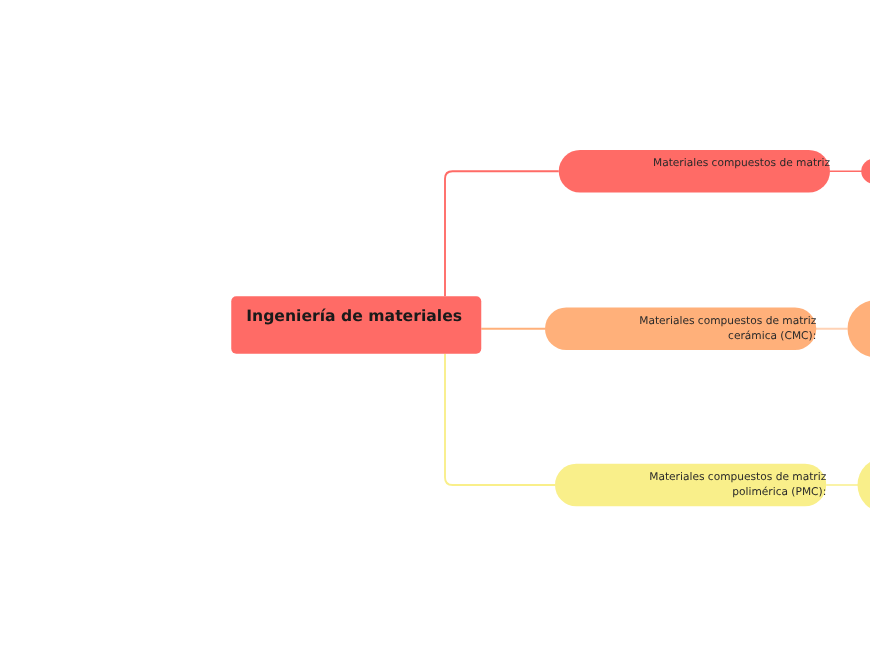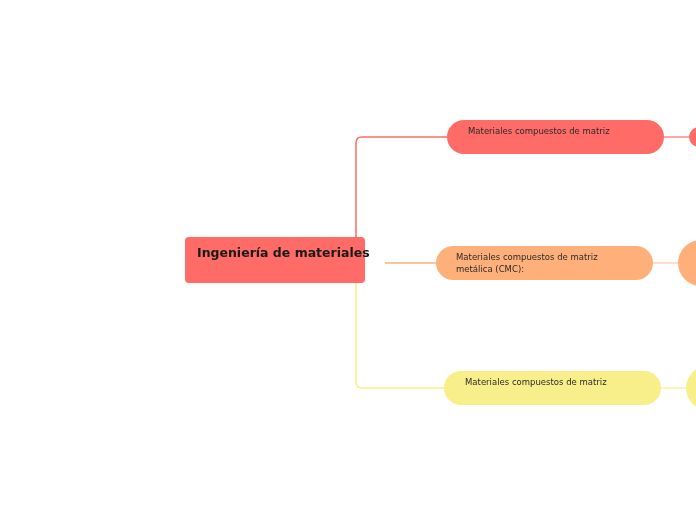--- a/index.html
+++ b/index.html
@@ -21,21 +21,21 @@
       position: absolute;
       left: 0; top: 0;
       width: 696px;
       height: 520px;
       pointer-events: none;
     }
     .central {
       position: absolute;
       left: 185px;
       top: 237px;
-      width: 180px;
+      width: 200px;
       height: 46px;
       background: #ff6b66;
       border-radius: 4px;
       box-sizing: border-box;
       padding: 7px 0 0 12px;
       font-family: "DejaVu Sans", sans-serif;
       font-weight: bold;
       font-size: 12.5px;
       line-height: 17px;
       color: #1a1a1a;
@@ -47,21 +47,21 @@
       height: 34px;
       width: 217px;
       border-radius: 17px;
       box-sizing: border-box;
       font-family: "DejaVu Sans", sans-serif;
       font-size: 8.5px;
       line-height: 12px;
       color: #2a2a2a;
       cursor: pointer;
     }
-    .branch span { display: block; white-space: nowrap; }
+    .branch span { display: block; white-space: nowrap; text-align: right; }
     .b1 { left: 447px; top: 120px; background: #ff6b66; padding: 5px 0 0 21px; }
     .b2 { left: 436px; top: 246px; background: #ffb07a; padding: 5px 0 0 20px; }
     .b3 { left: 444px; top: 371px; background: #f9ef8a; padding: 5px 0 0 21px; }
     .child {
       position: absolute;
       border-radius: 20px;
       cursor: pointer;
     }
     .c1 { left: 689px; top: 127px; width: 40px; height: 20px; background: #ff6b66; }
     .c2 { left: 678px; top: 240px; width: 60px; height: 46px; background: #ffb07a; border-radius: 23px; }
@@ -88,24 +88,25 @@
   <div class="central">
     <span>Ingeniería de materiales</span>
   </div>
 
   <div class="branch b1">
     <span>Materiales compuestos de matriz</span>
   </div>
 
   <div class="branch b2">
     <span>Materiales compuestos de matriz</span>
-    <span>metálica (CMC):</span>
+    <span>cerámica (CMC):</span>
   </div>
 
   <div class="branch b3">
     <span>Materiales compuestos de matriz</span>
+    <span>polimérica (PMC):</span>
   </div>
 
   <div class="child c1"></div>
   <div class="child c2"></div>
   <div class="child c3"></div>
 
 </div>
 
 </body></html>

